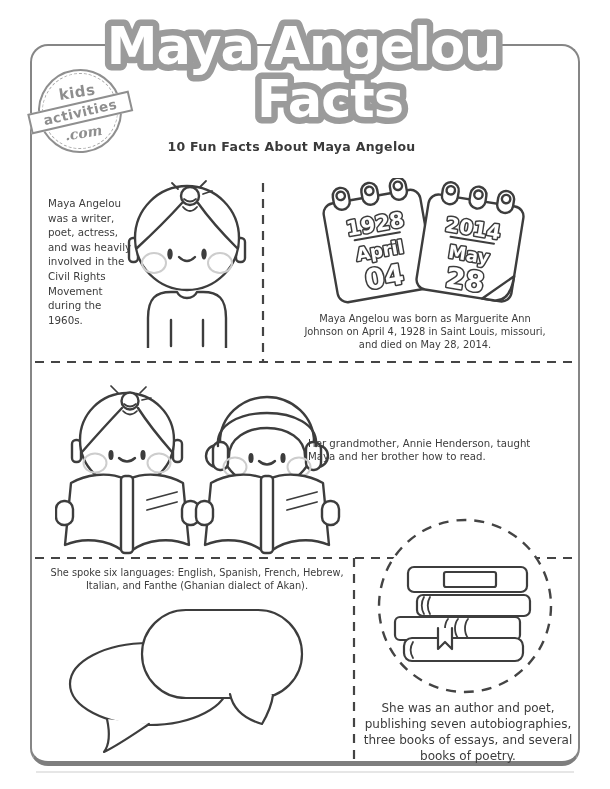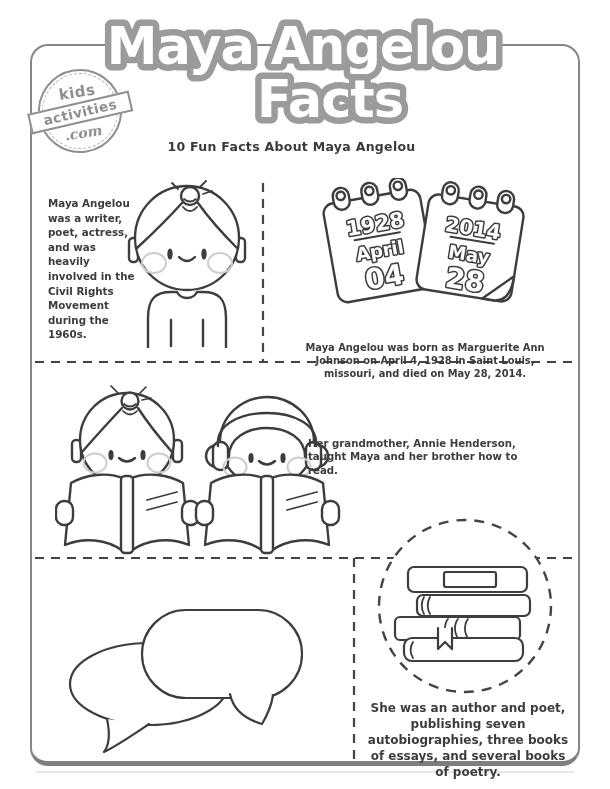--- a/index.html
+++ b/index.html
@@ -49,23 +49,23 @@
     background:#ffffff;border:2px solid #8f8f8f;box-sizing:border-box;
     transform:rotate(-4deg);text-align:center;font-size:13.5px;font-weight:bold;
     color:#8e8e8e;line-height:17px;letter-spacing:.5px;
   }
   .logo .w3{
     position:absolute;left:0;top:56px;width:100%;text-align:center;
     font-family:"DejaVu Serif","Liberation Serif",serif;font-style:italic;
     font-size:14px;font-weight:bold;color:#8e8e8e;
   }
   
-  .fact{position:absolute;font-weight:bold;color:#3c3c3c;}
+  .fact{position:absolute;font-weight:normal;color:#3c3c3c;}
   .fact-bio{left:48px;top:196px;width:88px;font-size:10.3px;line-height:1.42;text-align:left;}
-  .fact-dates{left:299px;top:312px;width:252px;font-size:9.9px;line-height:1.32;text-align:center;margin-top:29px;}
+  .fact-dates{left:299px;top:312px;width:252px;font-size:9.9px;line-height:1.32;text-align:center;}
   .fact-reading{right:70px;top:437px;width:232px;font-size:10.2px;line-height:1.3;text-align:left;}
   .fact-languages{left:41px;top:566px;width:312px;font-size:9.8px;line-height:1.35;text-align:center;}
   .fact-author{left:363px;top:700px;width:210px;font-size:12px;line-height:1.34;text-align:center;}
   
   .overlay{position:absolute;left:0;top:0;width:610px;height:789px;z-index:1;pointer-events:none;}
   .art{position:absolute;z-index:2;}
   .cal-text{
     font-family:"DejaVu Sans","Liberation Sans",sans-serif;font-weight:bold;
     fill:#ffffff;stroke:#3d3d3d;stroke-width:3px;stroke-linejoin:round;
     paint-order:stroke;text-anchor:middle;
@@ -223,17 +223,18 @@
     <path d="M62,63 C58,68 58,77 62,82 M72,63 C68,68 68,77 72,82 M82,63 C78,68 78,77 82,82" stroke-width="1.8"></path>
     <rect x="18" y="82" width="119" height="23" rx="8" fill="#fff"></rect>
     <path d="M27,86 C24,91 24,97 27,102" stroke-width="1.8"></path>
     <path fill="#fff" d="M52,72 L52,93 L59,86 L66,93 L66,72"></path>
   </svg>
 
   <div class="txt-layer">
     <div class="fact fact-bio">Maya Angelou was a writer, poet, actress, and was heavily involved in the Civil Rights Movement during the 1960s.</div>
     <div class="fact fact-dates">Maya Angelou was born as Marguerite Ann Johnson on April 4, 1928 in Saint Louis, missouri, and died on May 28, 2014.</div>
     <div class="fact fact-reading">Her grandmother, Annie Henderson, taught Maya and her brother how to read.</div>
+    <div class="fact fact-languages">She spoke six languages: English, Spanish, French, Hebrew, Italian, and Fanthe (Ghanian dialect of Akan).</div>
     <div class="fact fact-author">She was an author and poet, publishing seven autobiographies, three books of essays, and several books of poetry.</div>
   </div>
 
   <div class="faint-bottom-line"></div>
 </div>
 
 </body></html>

